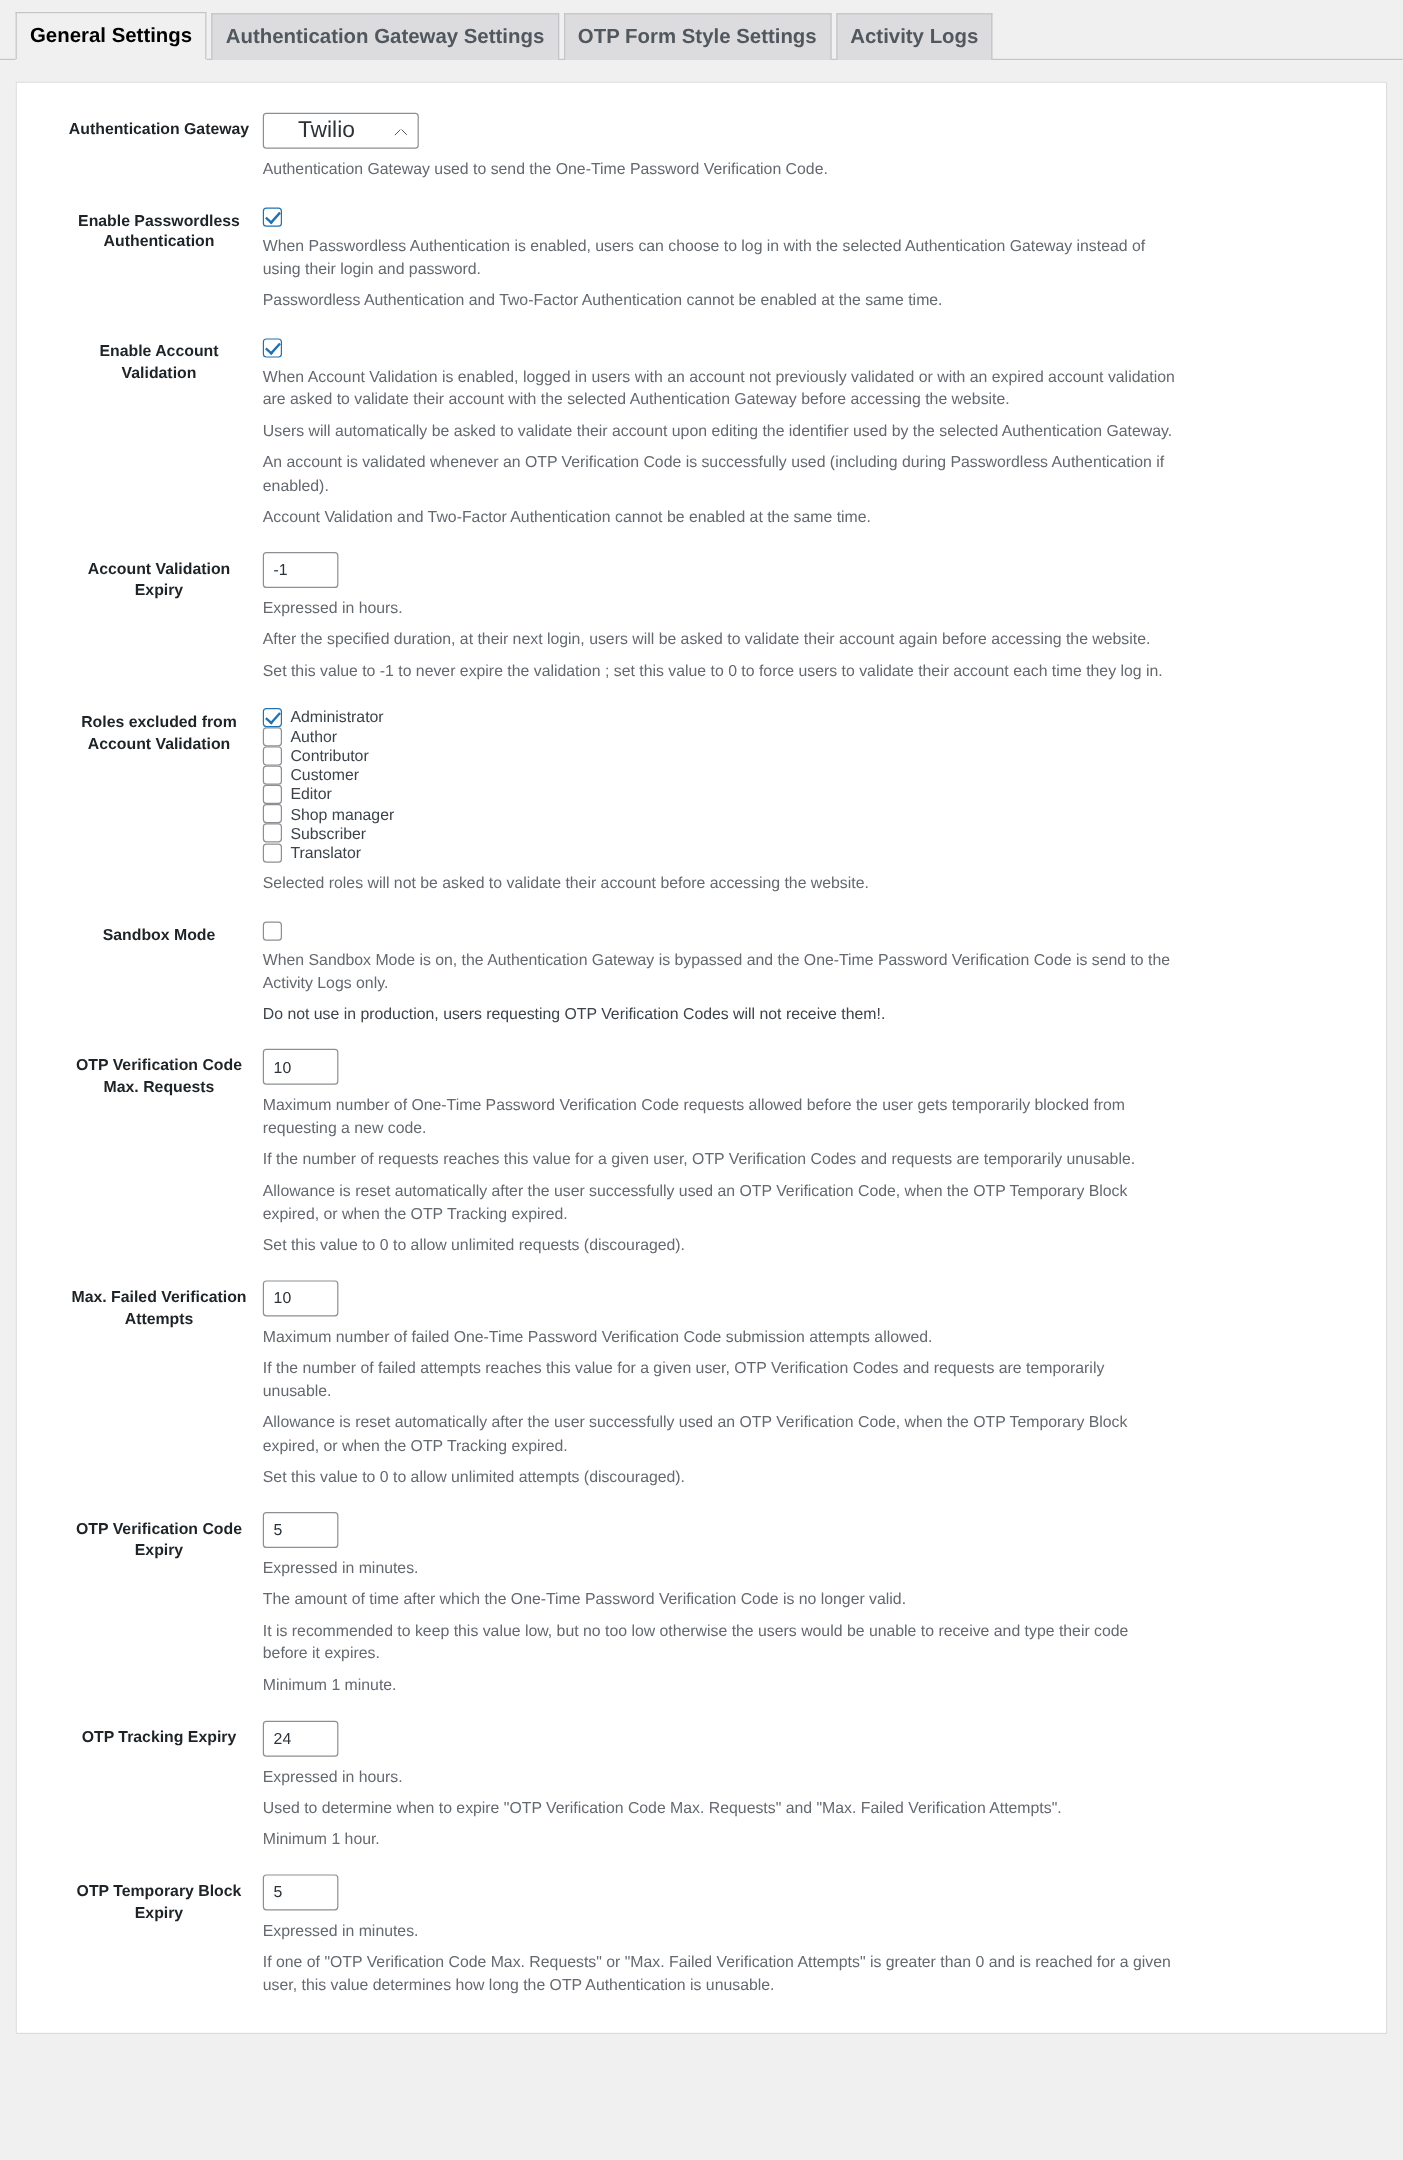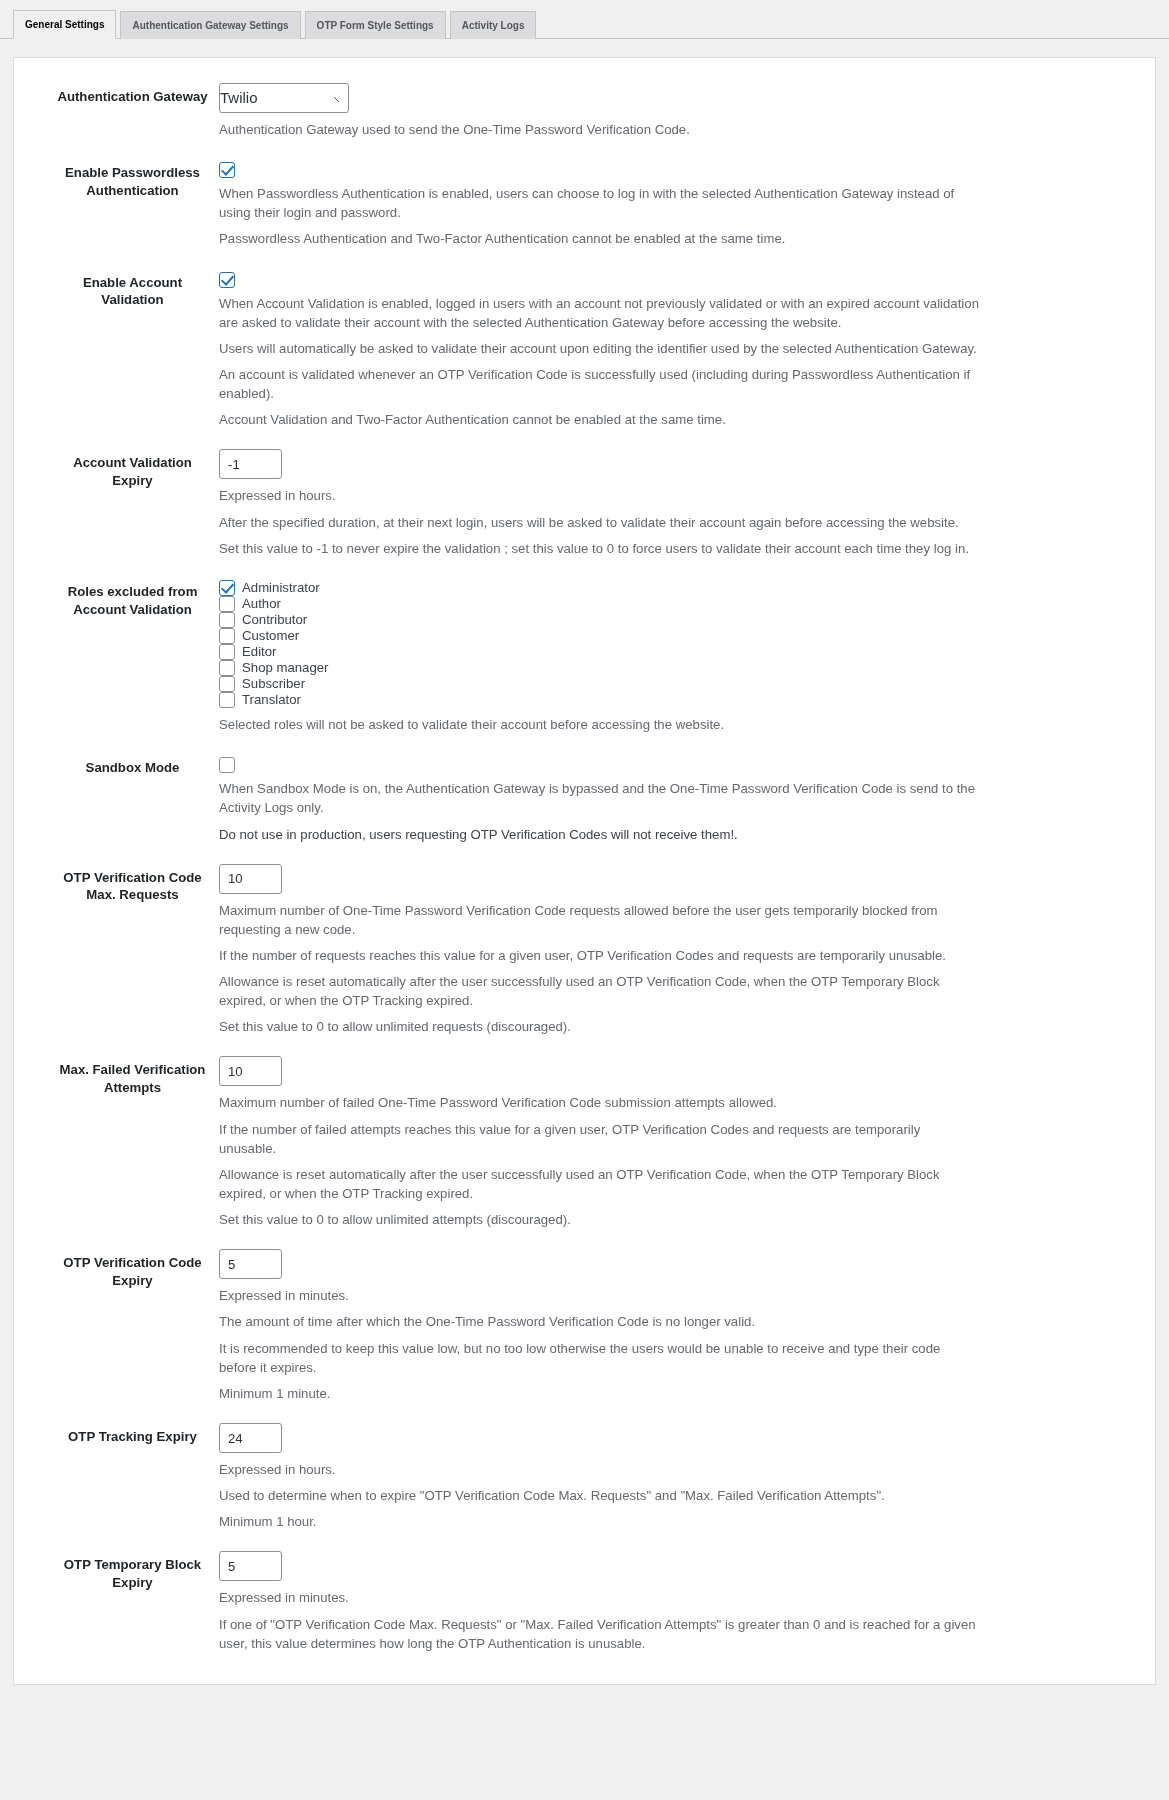--- a/index.html
+++ b/index.html
@@ -33,21 +33,21 @@
     line-height: inherit;
     display: flex;
     align-items: flex-end;
   }
   .nav-tab {
     display: inline-block;
     position: relative;
     bottom: -1px;
     margin-right: 4px;
     padding: 6px 11px;
-    font-size: 10px;
+    font-size: 17px;
     line-height: 1.5;
     font-weight: 600;
     background: #dcdcde;
     color: #50575e;
     border: 1px solid #c3c4c7;
     border-bottom: none;
     text-decoration: none;
     white-space: nowrap;
   }
   .nav-tab.active {
@@ -82,36 +82,37 @@
     padding: 15px 10px 5px 0;
     line-height: 1.3;
     font-size: 13.2px;
     vertical-align: top;
   }
   
   select.wp-select {
     height: 30px;
     width: 130px;
     padding: 0 24px 0 0;
-    font-size: 15px;
+    font-size: 19px;
     font-family: "Liberation Sans", sans-serif;
     color: #2c3338;
     border: 1px solid #8c8f94;
     border-radius: 3px;
     background-color: #fff;
     background-image:
       linear-gradient(-45deg, transparent 50%, #50575e 50%, #50575e 58%, transparent 58%),
       linear-gradient(45deg, transparent 50%, #50575e 50%, #50575e 58%, transparent 58%);
     background-position: calc(100% - 14px) 13px, calc(100% - 9px) 13px;
     background-size: 5px 5px, 5px 5px;
     background-repeat: no-repeat;
     -webkit-appearance: none;
     appearance: none;
     line-height: 28px;
     box-shadow: 0 0 0 transparent;
+    text-align: center;
   }
   input.num-field {
     width: 63px;
     height: 30px;
     padding: 0 8px;
     border: 1px solid #8c8f94;
     border-radius: 3px;
     background: #fff;
     font-size: 13.2px;
     font-family: "Liberation Sans", sans-serif;
@@ -156,21 +157,21 @@
   .desc.first { margin-top: 5px; }
   .desc strong { color: #3c434a; font-weight: 400; text-align: right; }
   
   .roles-list {
     margin: 2px 0 0 0;
     padding: 0;
     list-style: none;
   }
   .roles-list li {
     display: flex;
-    align-items: flex-start;
+    align-items: flex-end;
     gap: 7px;
     margin: 0 0 0.5px 0;
     height: 15.6px;
     font-size: 13.2px;
     color: #3c434a;
     line-height: 1.2;
   }
 </style>
 </head>
 <body>

